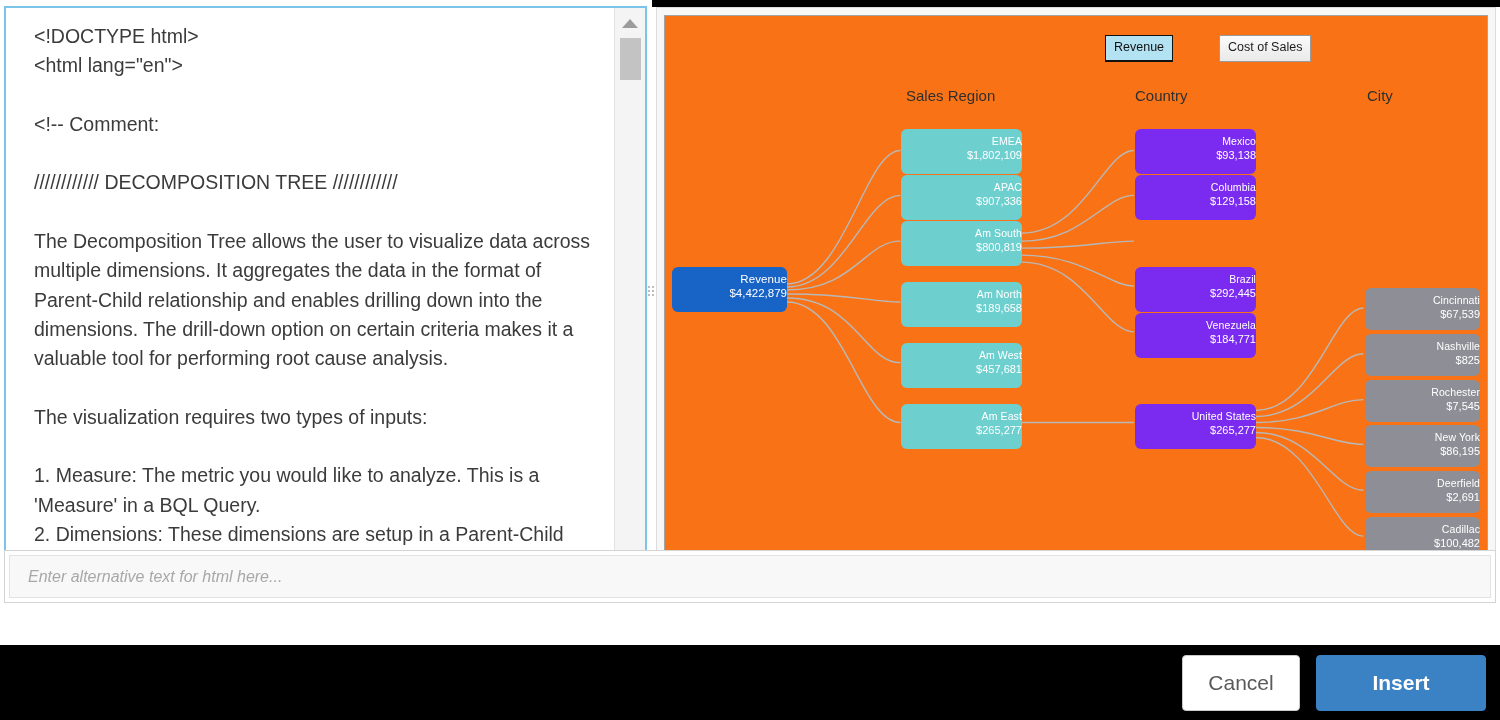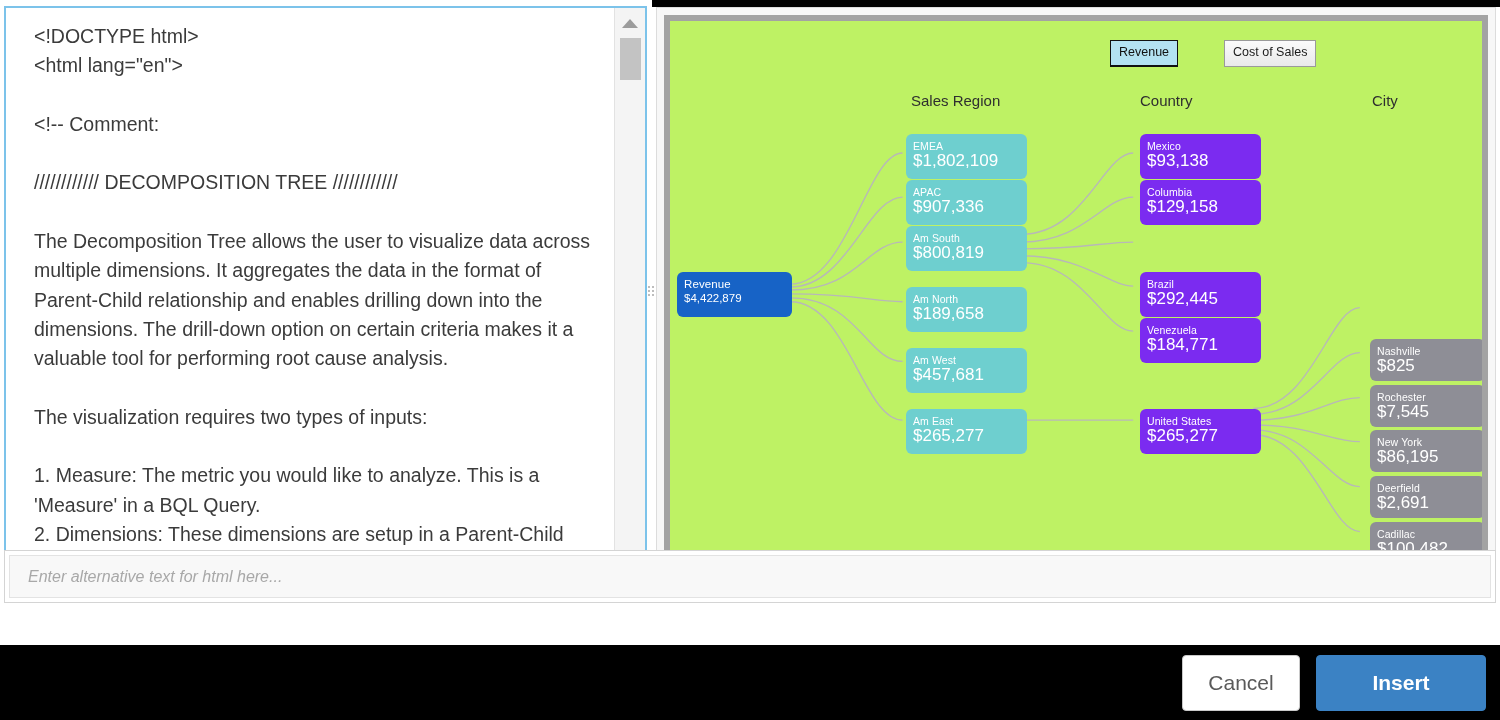--- a/index.html
+++ b/index.html
@@ -74,23 +74,24 @@
     position: absolute;
     left: 656px; top: 7px;
     width: 840px; height: 565px;
     background: #f7f7f7;
     border: 1px solid #dcdcdc;
     padding: 7px;
   }
   .viz-canvas {
     position: relative;
     width: 100%; height: 100%;
-    background: #bef264;
-    border: 6px solid #a3a3a3;
+    background: #f97316;
+    border: 1px solid #a3a3a3;
     overflow: hidden;
+    text-align: right;
   }
 
   
   .measure-btns {
     position: absolute;
     left: 440px; top: 19px;
     display: flex;
     gap: 46px;
   }
   .measure-btn {
@@ -131,21 +132,21 @@
   }
   .node .n-label {
     display: block;
     font-size: 10.5px;
     line-height: 13px;
     letter-spacing: .1px;
     white-space: nowrap;
   }
   .node .n-value {
     display: block;
-    font-size: 17px;
+    font-size: 11px;
     line-height: 15px;
     white-space: nowrap;
   }
   .node.root  { background: #1763c6; }
   .node.teal  { background: #6ecfcf; }
   .node.purple{ background: #7b2bf0; }
   .node.gray  { background: #8e8e96; }
 
   .node.root .n-label, .node.root .n-value { font-size: 11.5px; }
 
@@ -336,20 +337,24 @@
       </div>
       <div class="node purple" style="left:470px; top:297px; width:121px; height:45px;">
         <span class="n-label">Venezuela</span>
         <span class="n-value">$184,771</span>
       </div>
       <div class="node purple" style="left:470px; top:388px; width:121px; height:45px;">
         <span class="n-label">United States</span>
         <span class="n-value">$265,277</span>
       </div>
 
+      <div class="node gray" style="left:700px; top:272px; width:115px; height:42px;">
+        <span class="n-label">Cincinnati</span>
+        <span class="n-value">$67,539</span>
+      </div>
       <div class="node gray" style="left:700px; top:318px; width:115px; height:42px;">
         <span class="n-label">Nashville</span>
         <span class="n-value">$825</span>
       </div>
       <div class="node gray" style="left:700px; top:364px; width:115px; height:42px;">
         <span class="n-label">Rochester</span>
         <span class="n-value">$7,545</span>
       </div>
       <div class="node gray" style="left:700px; top:409px; width:115px; height:42px;">
         <span class="n-label">New York</span>

